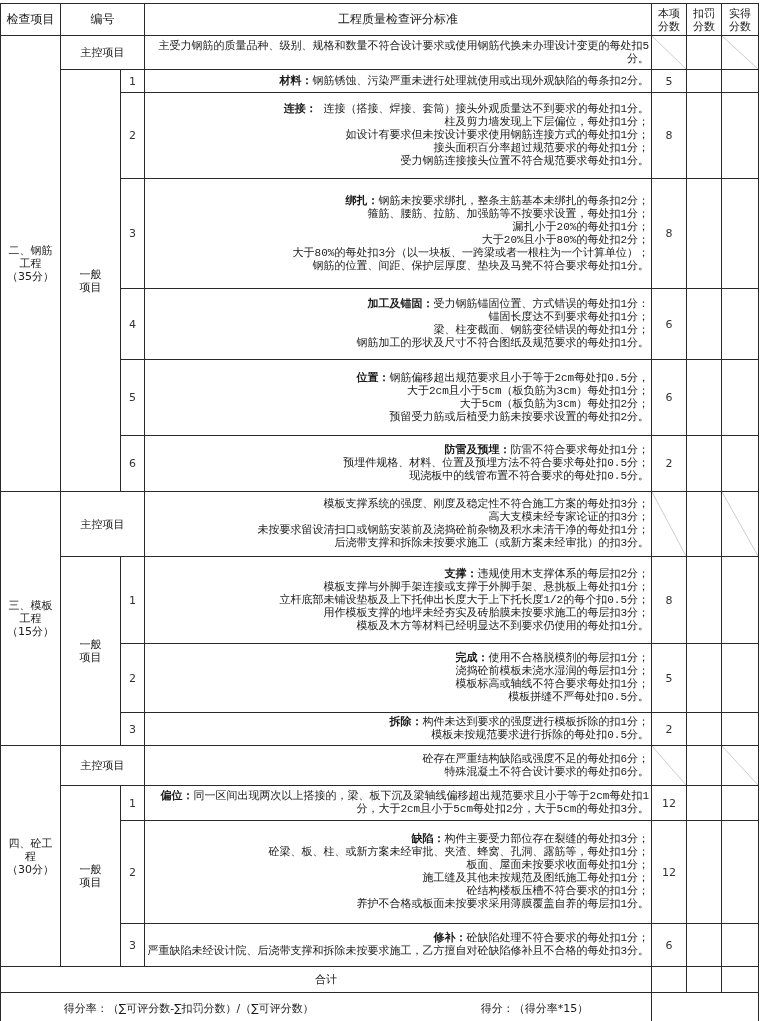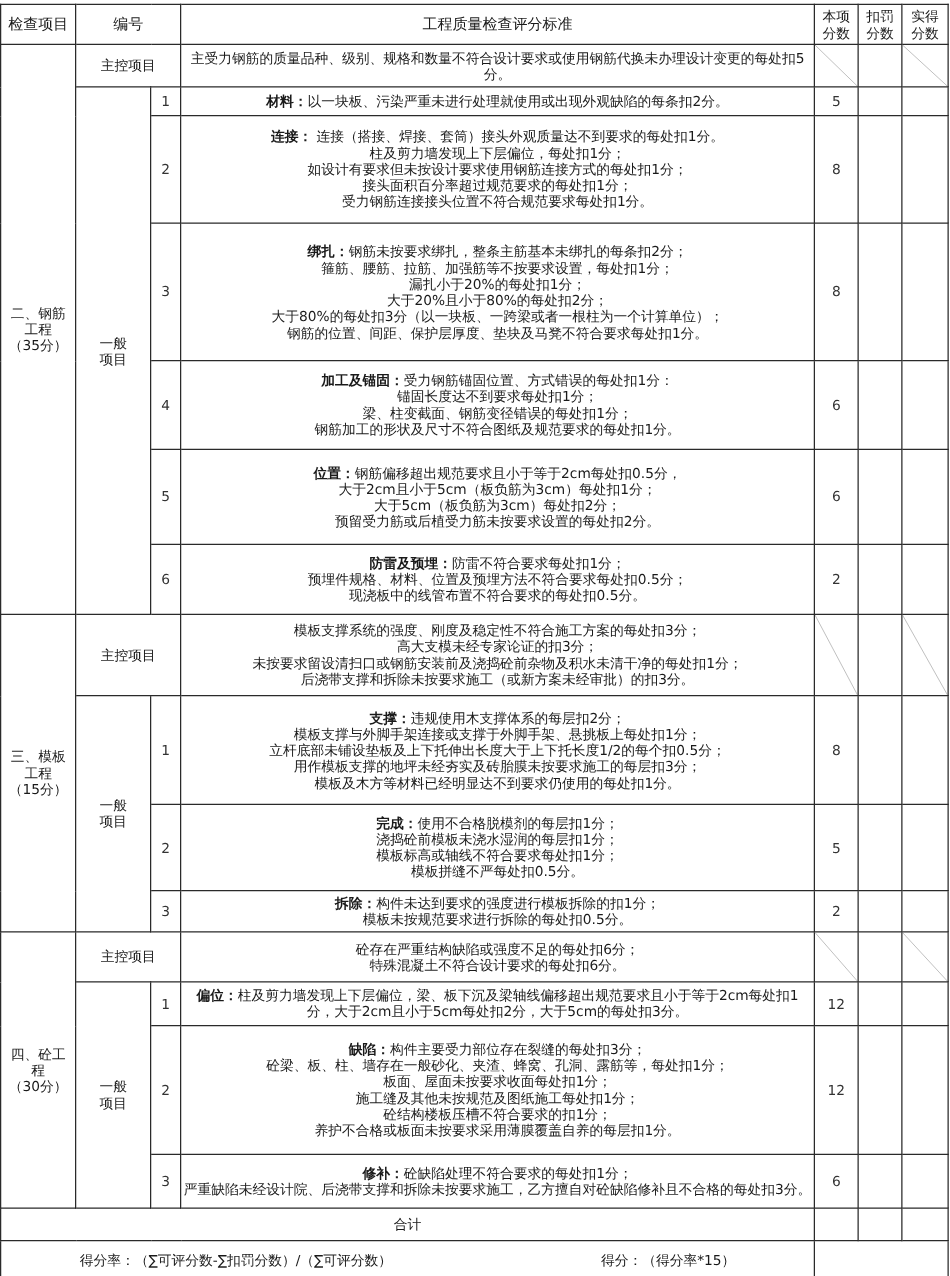--- a/index.html
+++ b/index.html
@@ -1,20 +1,20 @@
 <!DOCTYPE html>
 <html><head>
 <meta charset="utf-8">
 <style>
   html, body { margin: 0; padding: 0; background: #ffffff; }
   body { width: 760px; height: 1021px; overflow: hidden; font-family: "DejaVu Sans", "Liberation Sans", sans-serif; color: #1a1a1a; }
   table.sheet { border-collapse: collapse; table-layout: fixed; width: 758px; position: absolute; left: 0; top: 3px; font-size: 11px; }
   table.sheet td { border: 1px solid #2a2a2a; padding: 0 2px; vertical-align: middle; line-height: 13px; overflow: hidden; }
   td.c { text-align: center; }
-  td.crit { text-align: center; padding-left: 2px; white-space: pre-line; }
+  td.crit { text-align: right; padding-left: 2px; white-space: pre-line; font-family: Liberation Mono, monospace; }
   td.hdr { font-size: 12px; }
   td.small { font-size: 11px; line-height: 12px; margin-left: 46px; }
   td.num { text-align: center; color: #333; }
   td.sub { border-left-color: #888; border-right-color: #888; }
   .b { font-weight: bold; }
   td.diag { position: relative; padding: 0; }
   td.diag svg { position: absolute; left: 0; top: 0; width: 100%; height: 100%; }
   td.footer-left { text-align: center; border-right: none; }
   td.footer-right { text-align: left; border-left: none; }
 </style>
@@ -61,21 +61,21 @@
             <line x1="0" y1="0" x2="10" y2="10" stroke="#333" stroke-width="0.25" vector-effect="non-scaling-stroke"></line>
           </svg>
         </td>
   </tr>
   <tr style="height:23px">
     <td class="c" rowspan="6">
       <div>一般</div>
       <div>项目</div>
     </td>
     <td class="num sub">1</td>
-    <td class="crit"><span class="b">材料：</span><span>以一块板、污染严重未进行处理就使用或出现外观缺陷的每条扣2分。</span></td>
+    <td class="crit"><span class="b">材料：</span><span>钢筋锈蚀、污染严重未进行处理就使用或出现外观缺陷的每条扣2分。</span></td>
     <td class="num">5</td>
     <td></td>
     <td></td>
   </tr>
   <tr style="height:86px">
     <td class="num sub">2</td>
     <td class="crit"><span class="b">连接：</span><span>  连接（搭接、焊接、套筒）接头外观质量达不到要求的每处扣1分。
 柱及剪力墙发现上下层偏位，每处扣1分；
 如设计有要求但未按设计要求使用钢筋连接方式的每处扣1分；
 接头面积百分率超过规范要求的每处扣1分；
@@ -203,29 +203,29 @@
             <line x1="0" y1="0" x2="10" y2="10" stroke="#333" stroke-width="0.25" vector-effect="non-scaling-stroke"></line>
           </svg>
         </td>
   </tr>
   <tr style="height:35px">
     <td class="c" rowspan="3">
       <div>一般</div>
       <div>项目</div>
     </td>
     <td class="num sub">1</td>
-    <td class="crit"><span class="b">偏位：</span><span>柱及剪力墙发现上下层偏位，梁、板下沉及梁轴线偏移超出规范要求且小于等于2cm每处扣1分，大于2cm且小于5cm每处扣2分，大于5cm的每处扣3分。</span></td>
+    <td class="crit"><span class="b">偏位：</span><span>同一区间出现两次以上搭接的，梁、板下沉及梁轴线偏移超出规范要求且小于等于2cm每处扣1分，大于2cm且小于5cm每处扣2分，大于5cm的每处扣3分。</span></td>
     <td class="num">12</td>
     <td></td>
     <td></td>
   </tr>
   <tr style="height:103px">
     <td class="num sub">2</td>
     <td class="crit"><span class="b">缺陷：</span><span>构件主要受力部位存在裂缝的每处扣3分；
-砼梁、板、柱、墙存在一般砂化、夹渣、蜂窝、孔洞、露筋等，每处扣1分；
+砼梁、板、柱、或新方案未经审批、夹渣、蜂窝、孔洞、露筋等，每处扣1分；
 板面、屋面未按要求收面每处扣1分；
 施工缝及其他未按规范及图纸施工每处扣1分；
 砼结构楼板压槽不符合要求的扣1分；
 养护不合格或板面未按要求采用薄膜覆盖自养的每层扣1分。</span></td>
     <td class="num">12</td>
     <td></td>
     <td></td>
   </tr>
   <tr style="height:43px">
     <td class="num sub">3</td>

